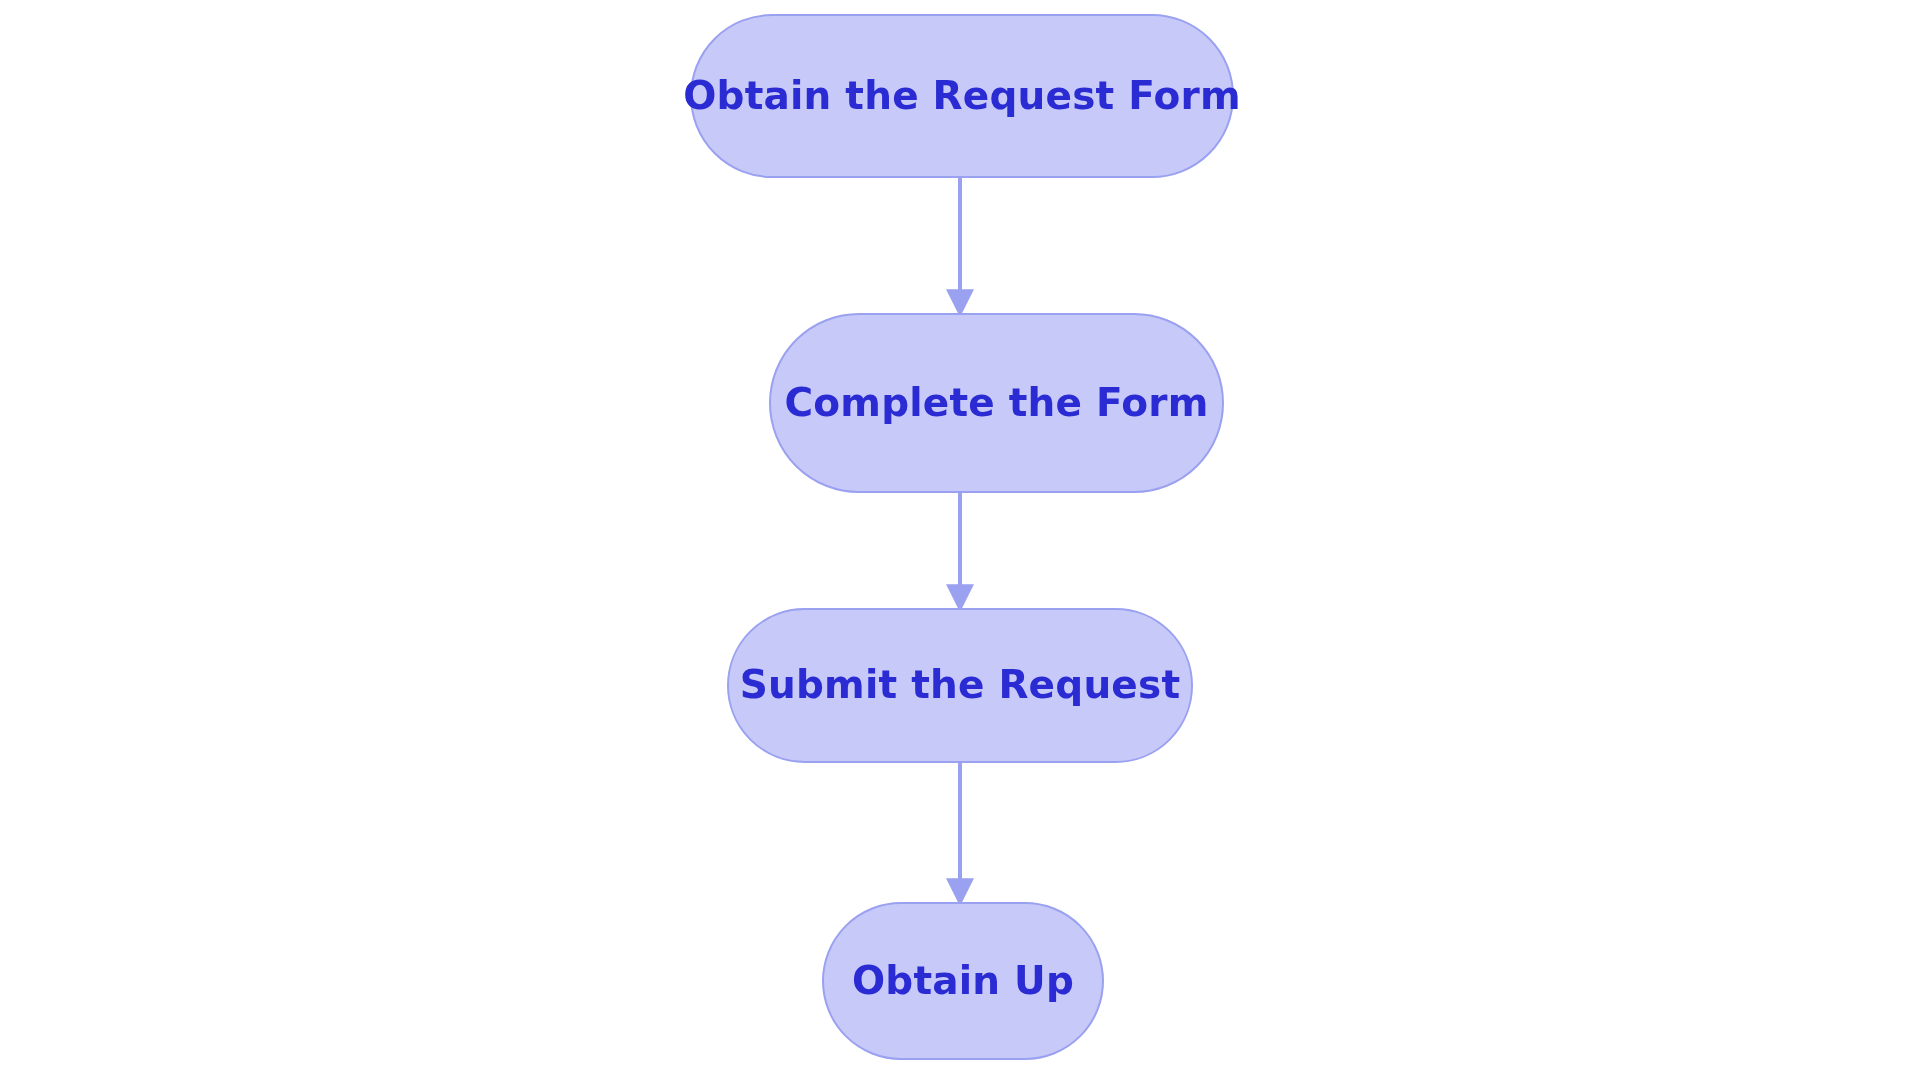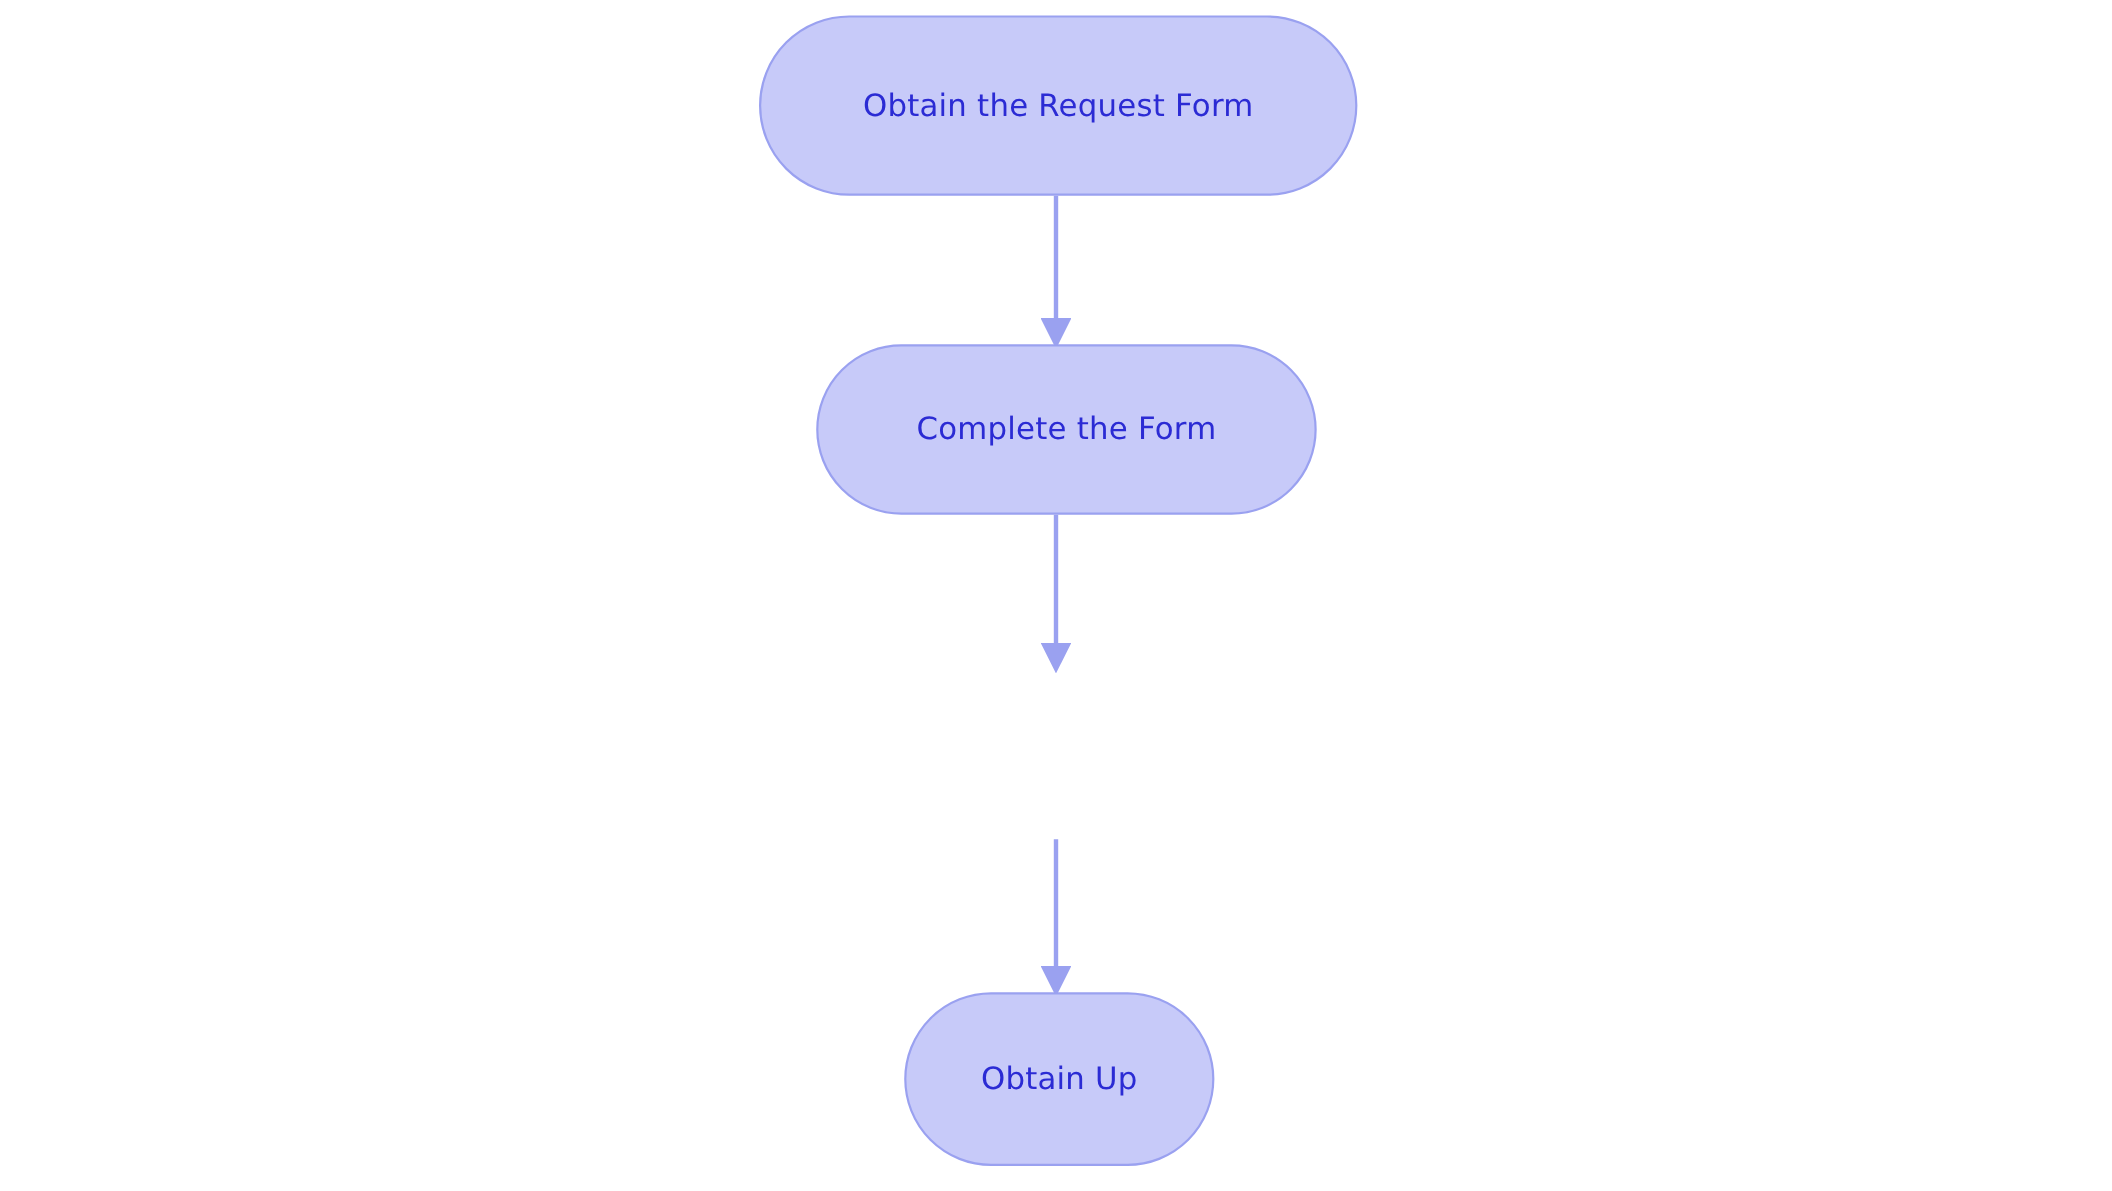--- a/index.html
+++ b/index.html
@@ -38,40 +38,40 @@
     align-items: center;
     justify-content: center;
     background: #c7caf9;
     border: 2px solid #9aa1f0;
     border-radius: 999px;
     text-align: center;
   }
 
   .node-label {
     color: #2b2bd4;
-    font-size: 28px;
-    font-weight: 400;
+    font-size: 39px;
+    font-weight: 700;
     letter-spacing: 0.2px;
     line-height: 1.1;
     white-space: nowrap;
     padding: 0 14px;
   }
 
   
   #node-obtain-the-request-form {
     left: 690px;
     top: 14px;
     width: 544px;
     height: 164px;
   }
   #node-complete-the-form {
-    left: 742px;
+    left: 769px;
     top: 313px;
     width: 455px;
-    height: 155px;
+    height: 180px;
   }
   #node-submit-the-request {
     left: 727px;
     top: 608px;
     width: 466px;
     height: 155px;
   }
   #node-follow-up {
     left: 822px;
     top: 902px;
@@ -105,18 +105,21 @@
   </svg>
 
   <div class="node" id="node-obtain-the-request-form">
     <span class="node-label">Obtain the Request Form</span>
   </div>
 
   <div class="node" id="node-complete-the-form">
     <span class="node-label">Complete the Form</span>
   </div>
 
+  <div class="node" id="node-submit-the-request">
+    <span class="node-label">Submit the Request</span>
+  </div>
 
   <div class="node" id="node-follow-up">
     <span class="node-label">Obtain Up</span>
   </div>
 
 </div>
 
 </body></html>

